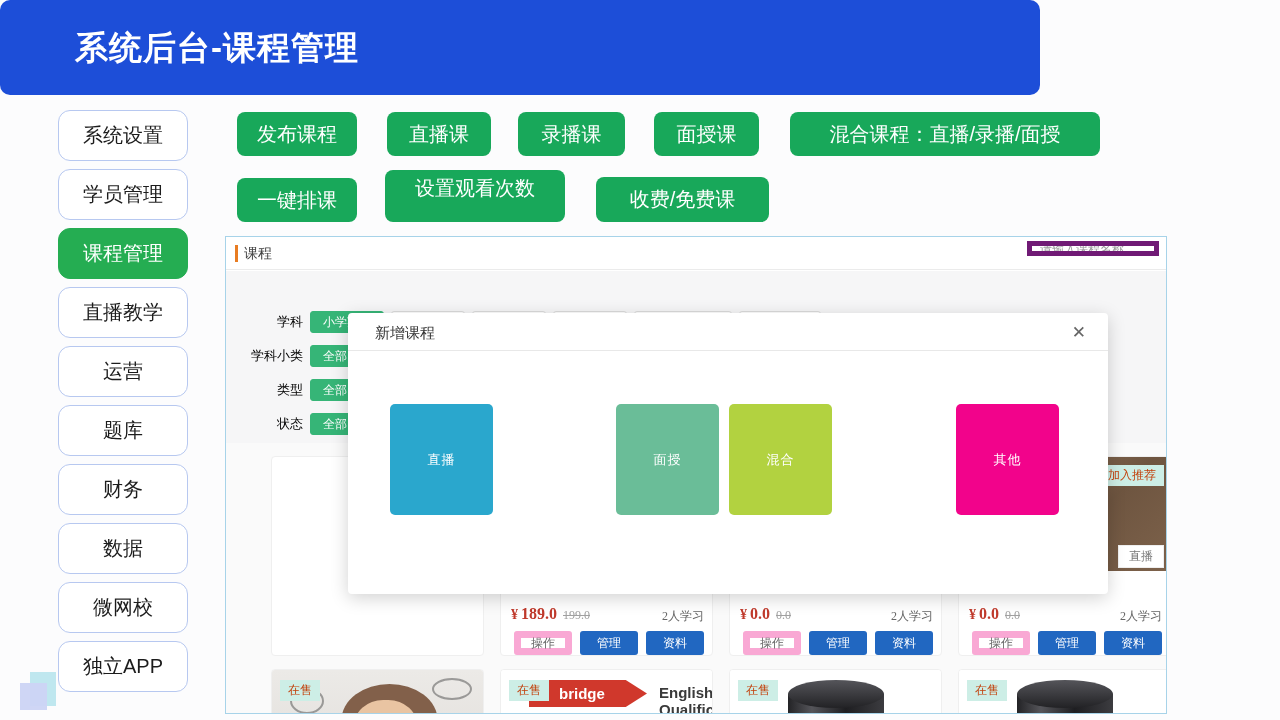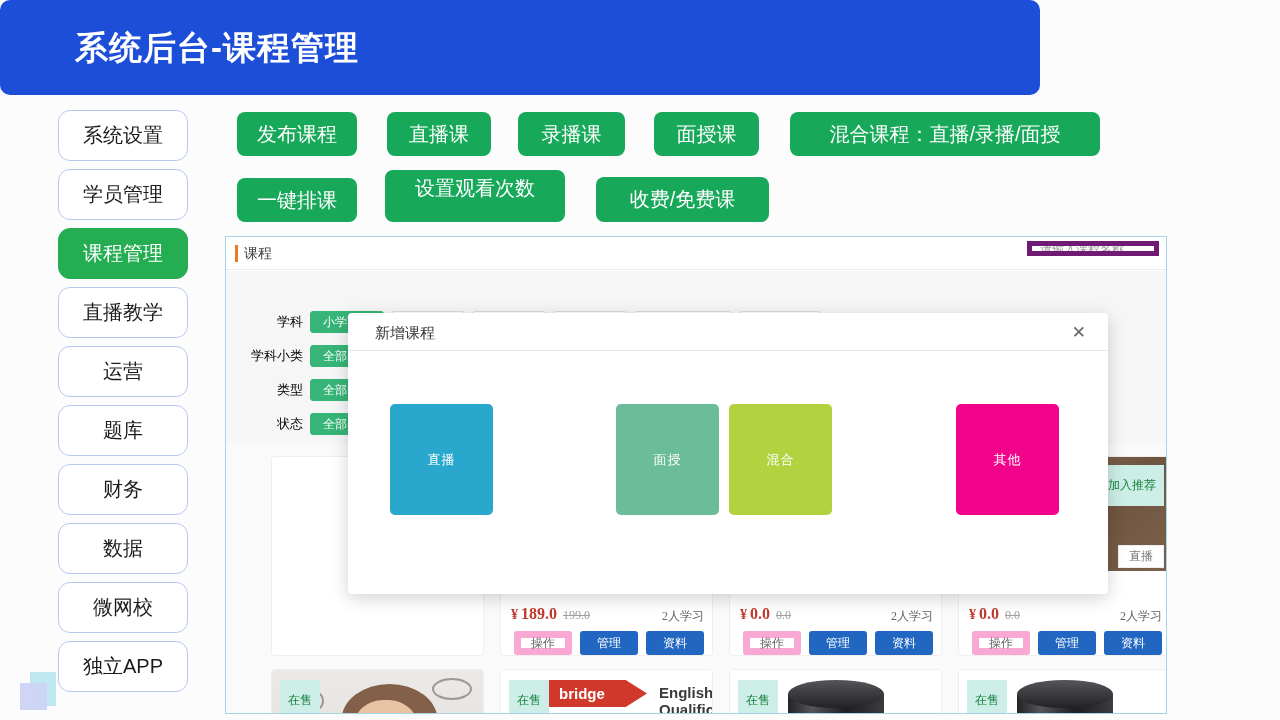--- a/index.html
+++ b/index.html
@@ -41,21 +41,21 @@
   .tag { height:22px; padding:0 12px; margin-left:7px; border-radius:3px; font-size:12px;
     display:flex; align-items:center; cursor:pointer; background:#fff;
     border:1px solid #dcdcdc; color:#8a8a8a; }
   .tag.active { background:#36b577; border-color:#36b577; color:#fff; }
 
   
   .grid-zone { left:0; top:206px; width:100%; height:272px; background:#fafafa; }
   .c-card { width:213px; height:200px; background:#fff; border:1px solid #efefef;
     border-radius:4px; overflow:hidden; }
   .c-img { left:0; top:0; width:100%; height:114px; overflow:hidden; }
-  .badge { padding:12px 8px; font-size:12px; background:#cdeee6; color:#15803d; }
+  .badge { padding:2px 8px; font-size:12px; background:#cdeee6; color:#c2410c; }
   .type-chip { right:6px; top:88px; background:#fff; border:1px solid #eee; color:#777;
     font-size:12px; padding:2px 10px; }
   .price-row { left:10px; top:148px; width:193px; height:20px;font-family:Liberation Serif, serif; }
   .cur { color:#c0392b; font-weight:bold; font-size:14px; }
   .price { color:#c0392b; font-weight:bold; font-size:16px; margin-left:3px; }
   .orig { color:#a0a0a0; font-size:12px; text-decoration:line-through; margin-left:6px; }
   .students { position:absolute; right:0; top:3px; font-size:12px; color:#666; }
   .btn-row { right:8px; top:174px; display:flex; gap:8px; }
   .mini-btn { width:58px; height:24px; border-radius:3px; font-size:12px; display:flex;
     align-items:center; justify-content:center; cursor:pointer; }

